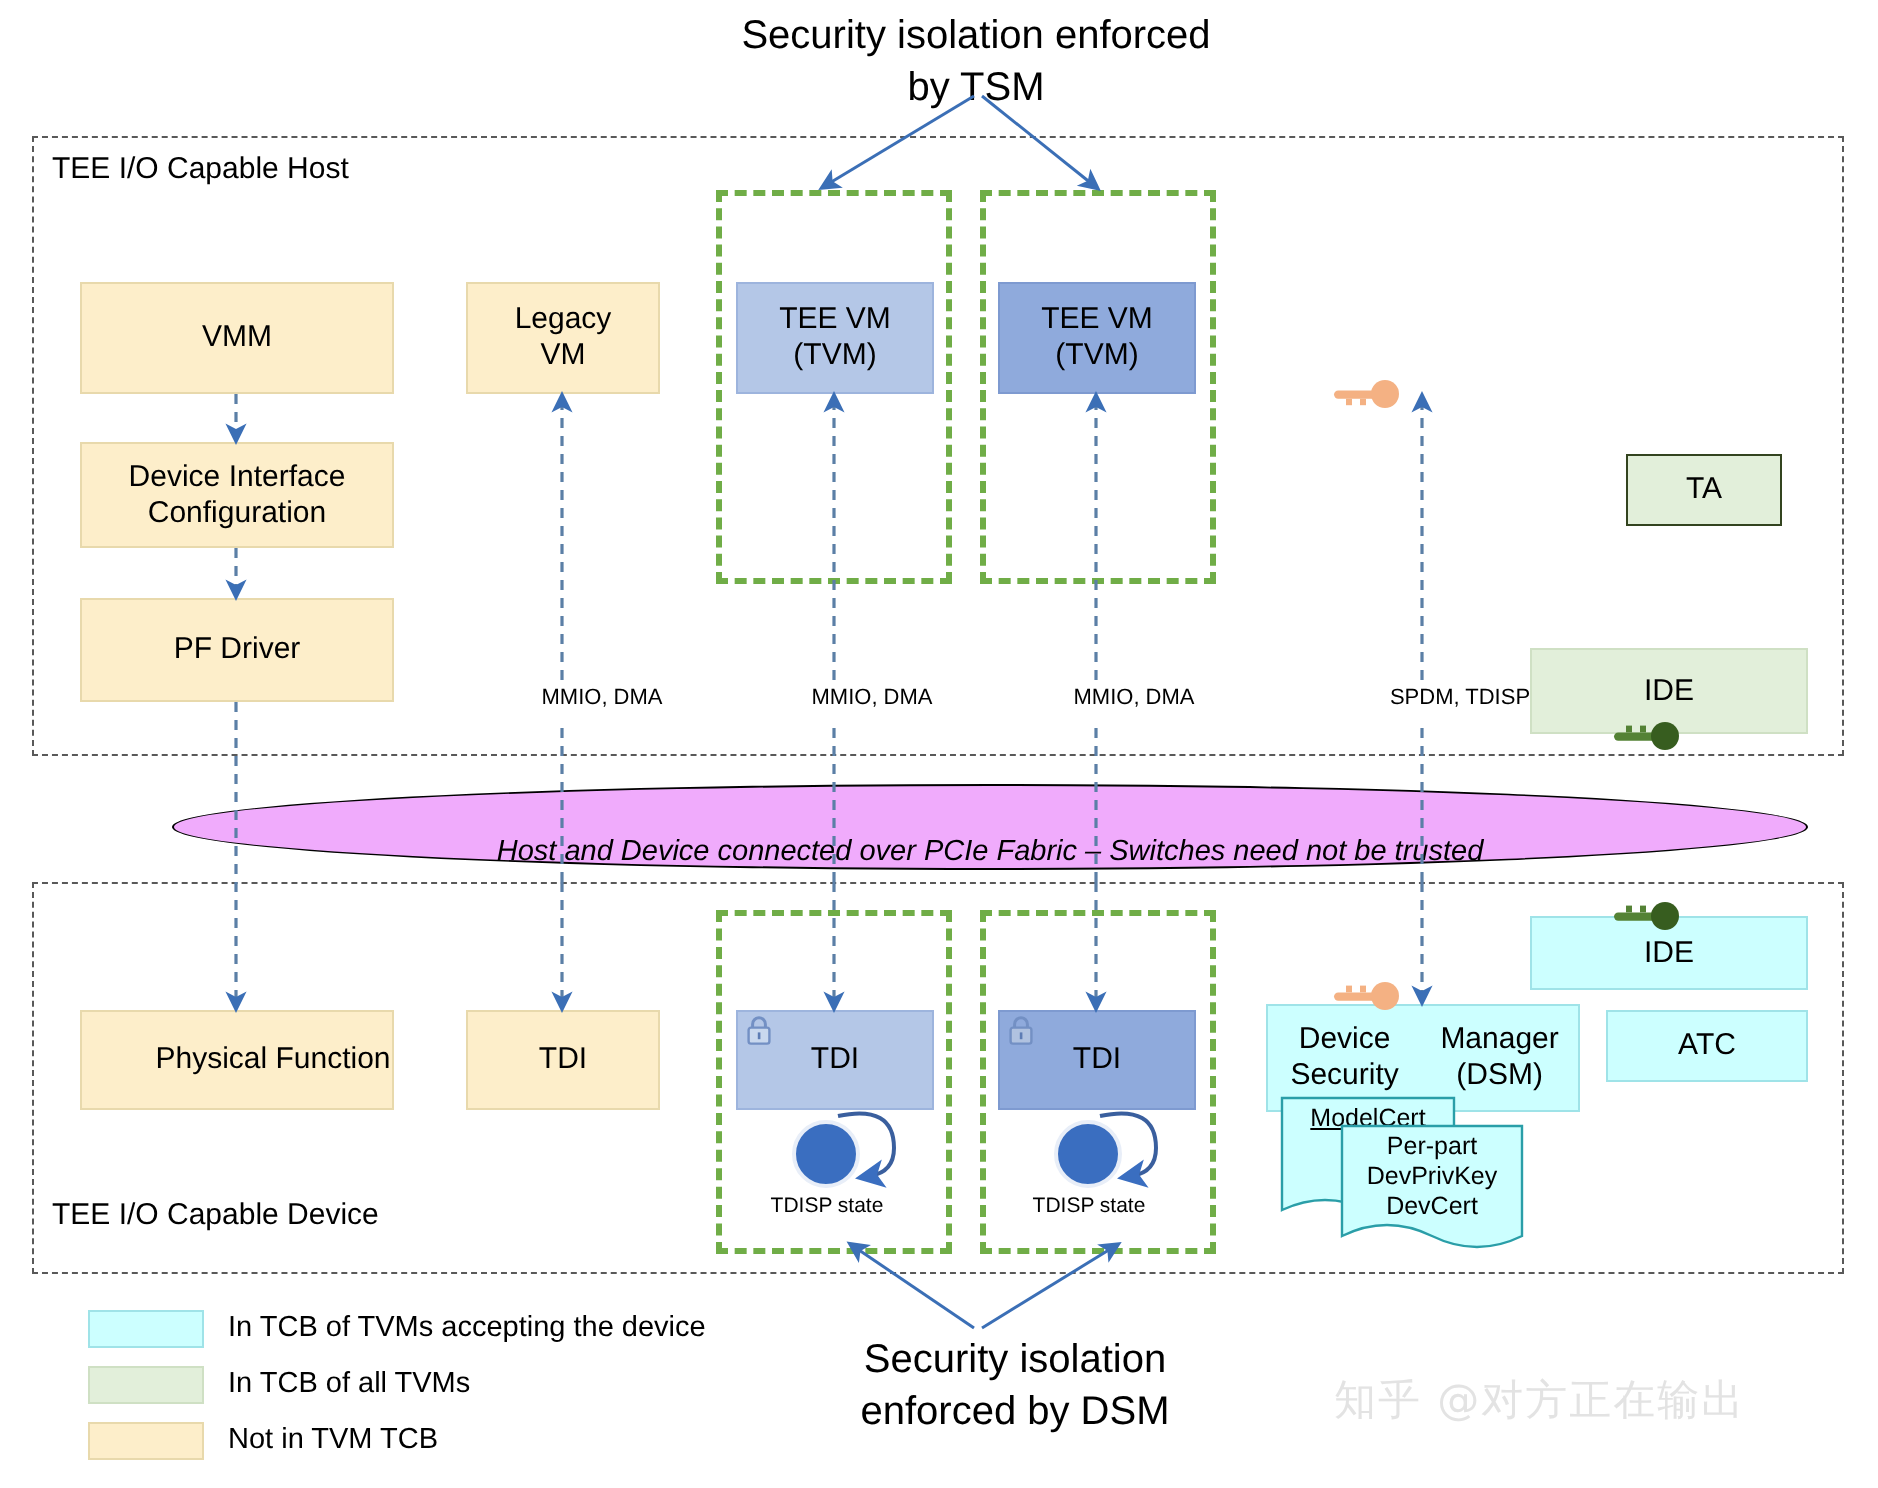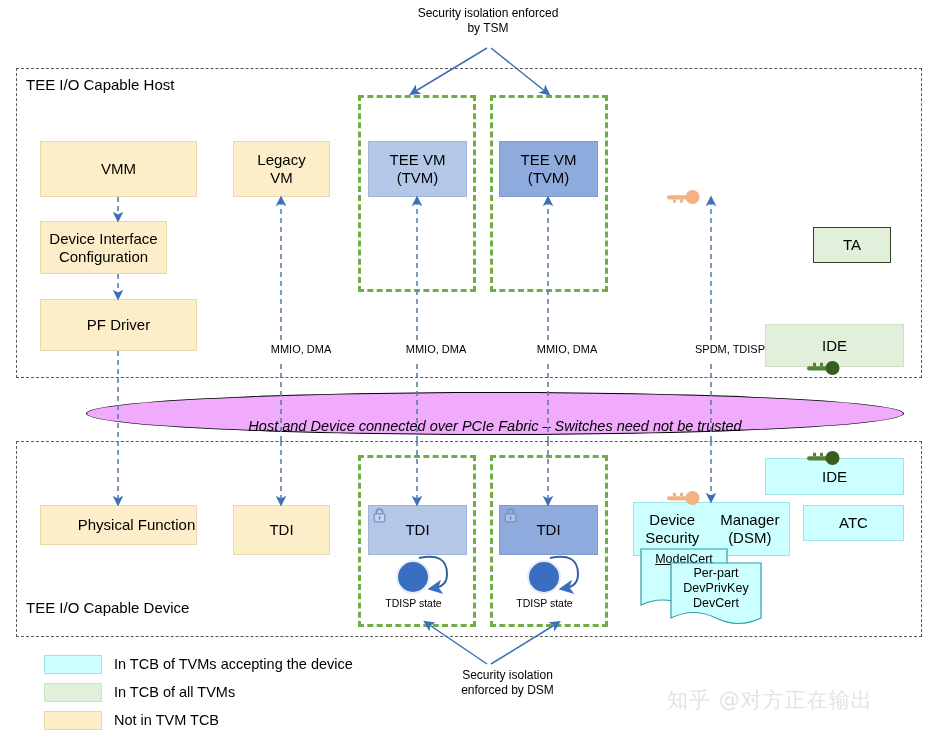--- a/index.html
+++ b/index.html
@@ -30,21 +30,21 @@
 
   
   .ellipse{border:1.6px solid #000;border-radius:50%;background:#f0abfc;
            font-style:italic;font-size:14.5px;align-items:flex-end;}
 
   
   .proto{font-size:11px;color:#000;white-space:nowrap;margin-left:19px;}
   .tdisp-lbl{font-size:10.5px;color:#000;white-space:nowrap;}
 
   
-  .anno{font-size:12px;line-height:1.28;text-align:center;}
+  .anno{font-size:20px;line-height:1.28;text-align:center;}
 
   
   .legend-sw{width:58px;height:19px;}
   .legend-txt{font-size:14.5px;line-height:1;}
 
   
   .tdisp-dot{width:34px;height:34px;border-radius:50%;
              background:#3a6ec0;border:2px solid #e8eef8;box-sizing:border-box;}
 
   
@@ -69,21 +69,21 @@
   <div class="abs region" style="left:16px;top:68px;width:906px;height:310px;"></div>
   <div class="abs region-label" style="left:26px;top:77px;">TEE I/O Capable Host</div>
 
   <div class="abs iso" style="left:358px;top:95px;width:118px;height:197px;"></div>
   <div class="abs iso" style="left:490px;top:95px;width:118px;height:197px;"></div>
 
   <div class="abs blk blk-tan ctr" style="left:40px;top:141px;width:157px;height:56px;">
     <span>VMM</span>
   </div>
 
-  <div class="abs blk blk-tan ctr" style="left:40px;top:221px;width:127px;height:53px;flex-direction:column;">
+  <div class="abs blk blk-tan ctr" style="left:40px;top:221px;width:157px;height:53px;flex-direction:column;">
     <span>Device Interface</span>
     <span>Configuration</span>
   </div>
 
   <div class="abs blk blk-tan ctr" style="left:40px;top:299px;width:157px;height:52px;">
     <span>PF Driver</span>
   </div>
 
   <div class="abs blk blk-tan ctr" style="left:233px;top:141px;width:97px;height:56px;flex-direction:column;">
     <span>Legacy</span>
@@ -134,21 +134,21 @@
   <div class="abs ellipse ctr" style="left:86px;top:392px;width:818px;height:43px;">
     <span>Host and Device connected over PCIe Fabric – Switches need not be trusted</span>
   </div>
 
   <div class="abs region" style="left:16px;top:441px;width:906px;height:196px;"></div>
   <div class="abs region-label" style="left:26px;top:600px;">TEE I/O Capable Device</div>
 
   <div class="abs iso" style="left:358px;top:455px;width:118px;height:172px;"></div>
   <div class="abs iso" style="left:490px;top:455px;width:118px;height:172px;"></div>
 
-  <div class="abs blk blk-tan ctr" style="left:40px;top:505px;width:157px;height:40px;padding-left:36px;">
+  <div class="abs blk blk-tan ctr" style="left:40px;top:505px;width:157px;height:50px;padding-left:36px;">
     <span>Physical Function</span>
   </div>
 
   <div class="abs blk blk-tan ctr" style="left:233px;top:505px;width:97px;height:50px;">
     <span>TDI</span>
   </div>
 
   <div class="abs blk blk-blue-l ctr" style="left:368px;top:505px;width:99px;height:50px;">
     <span>TDI</span>
   </div>

